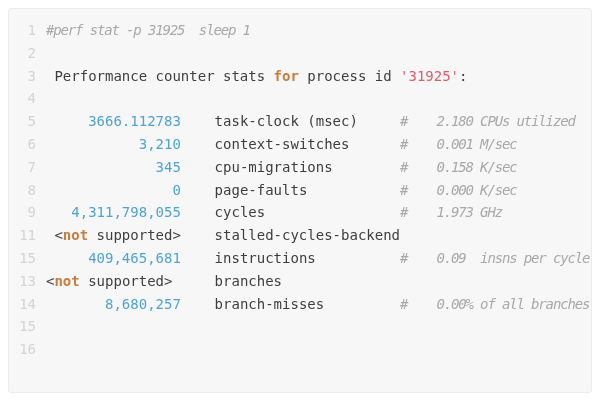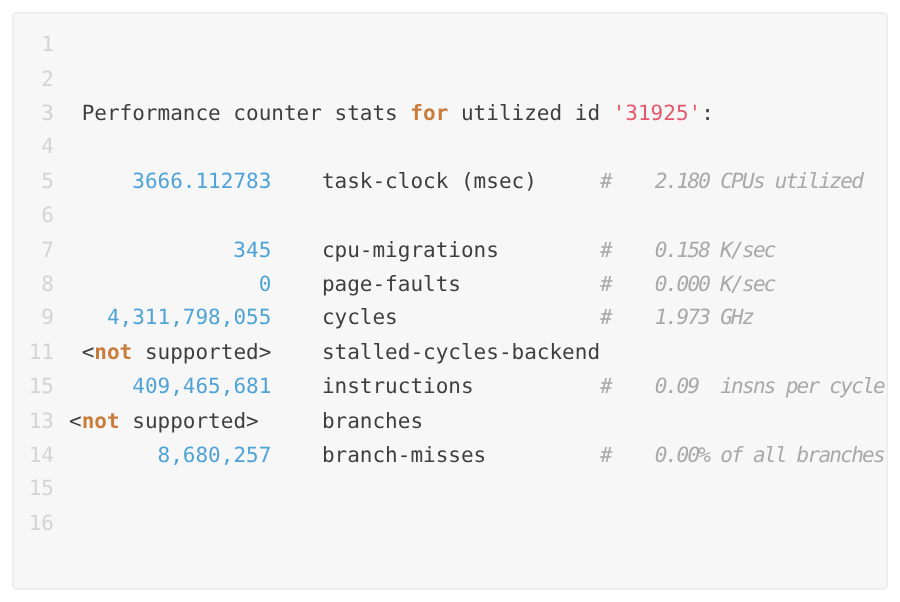--- a/index.html
+++ b/index.html
@@ -26,39 +26,41 @@
   .tok-kw{color:var(--kw);font-weight:bold;}
   .tok-str{color:var(--str);text-align:right;}
 </style>
 </head>
 <body>
 
 <div class="code-block">
   <div id="code-lines">
       <div class="code-line">
         <span class="line-number">1</span>
+        <span class="line-code"><span class="tok-com">#perf stat -p 31925  sleep 1</span></span>
       </div>
       <div class="code-line">
         <span class="line-number">2</span>
         <span class="line-code"></span>
       </div>
       <div class="code-line">
         <span class="line-number">3</span>
-        <span class="line-code"><span class="tok-pln"> Performance counter stats </span><span class="tok-kw">for</span><span class="tok-pln"> utilized id </span><span class="tok-str">'31925'</span><span class="tok-pln">:</span></span>
+        <span class="line-code"><span class="tok-pln"> Performance counter stats </span><span class="tok-kw">for</span><span class="tok-pln"> process id </span><span class="tok-str">'31925'</span><span class="tok-pln">:</span></span>
       </div>
       <div class="code-line">
         <span class="line-number">4</span>
         <span class="line-code"></span>
       </div>
       <div class="code-line">
         <span class="line-number">5</span>
         <span class="line-code"><span class="tok-pln">     </span><span class="tok-num">3666.112783</span><span class="tok-pln">    task-clock (msec)     </span><span class="tok-com">#    2.180 CPUs utilized</span></span>
       </div>
       <div class="code-line">
         <span class="line-number">6</span>
+        <span class="line-code"><span class="tok-pln">           </span><span class="tok-num">3,210</span><span class="tok-pln">    context-switches      </span><span class="tok-com">#    0.001 M/sec</span></span>
       </div>
       <div class="code-line">
         <span class="line-number">7</span>
         <span class="line-code"><span class="tok-pln">             </span><span class="tok-num">345</span><span class="tok-pln">    cpu-migrations        </span><span class="tok-com">#    0.158 K/sec</span></span>
       </div>
       <div class="code-line">
         <span class="line-number">8</span>
         <span class="line-code"><span class="tok-pln">               </span><span class="tok-num">0</span><span class="tok-pln">    page-faults           </span><span class="tok-com">#    0.000 K/sec</span></span>
       </div>
       <div class="code-line">

